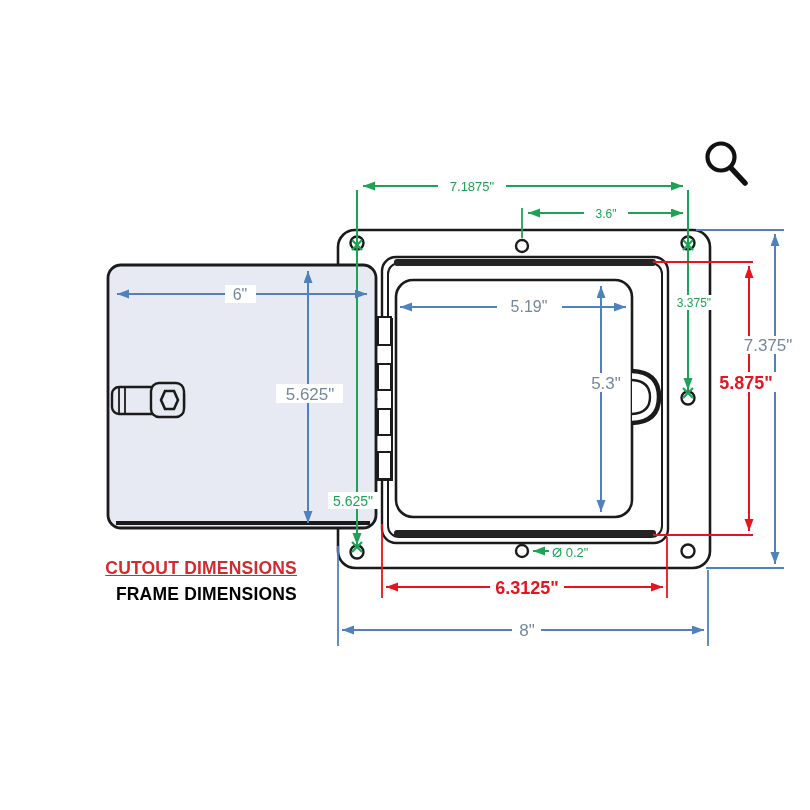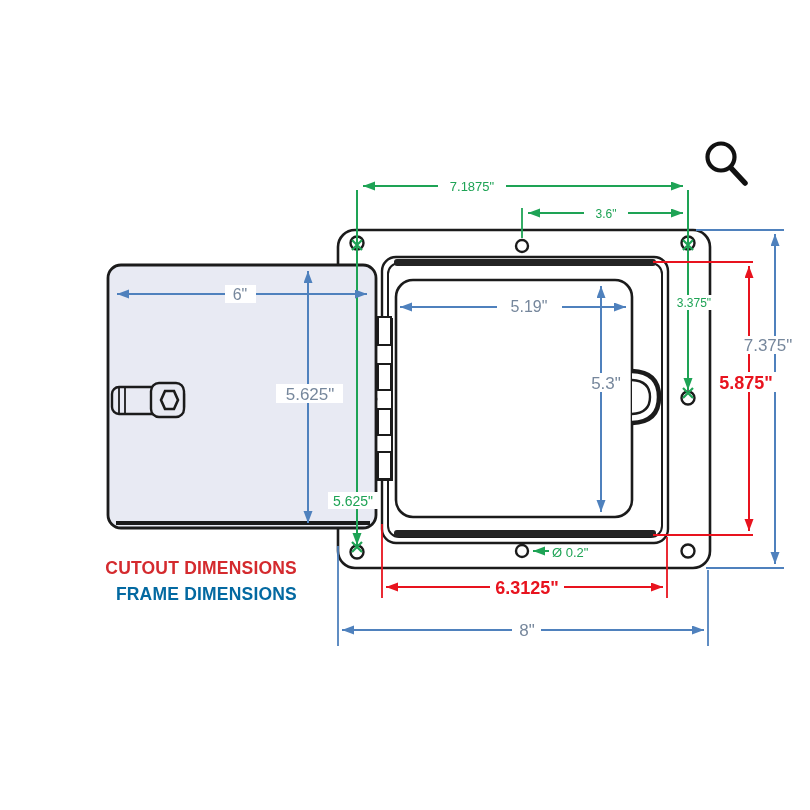--- a/index.html
+++ b/index.html
@@ -2,22 +2,22 @@
 <html><head>
 <meta charset="utf-8">
 <style>
   html,body{margin:0;padding:0;background:#ffffff;}
   .stage{position:relative;width:810px;height:810px;background:#ffffff;overflow:hidden;
          font-family:"Liberation Sans", sans-serif;}
   svg{position:absolute;left:0;top:0;}
   .legend{position:absolute;left:0;top:556px;width:297px;text-align:right;
           font-weight:bold;font-size:17.5px;line-height:25.5px;letter-spacing:0.2px;}
   .legend div{white-space:nowrap;}
-  .legend .cutout{color:#d42a2e;}
-  .legend .frame{color:#0369a1;}
+  .legend .cutout{color:#d42a2e;text-decoration:underline;}
+  .legend .frame{color:#000000;}
   .legend .mounting{color:#2aa14d;}
   text{font-family:"Liberation Sans", sans-serif;}
   .dim-green{fill:#1ea355;font-size:13px;}
   .dim-green-sm{fill:#1ea355;font-size:12px;}
   .dim-green-md{fill:#1ea355;font-size:14px;}
   .dim-blue{fill:#76879c;font-size:16px;}
   .dim-blue-lg{fill:#76879c;font-size:17px;}
   .dim-red{fill:#e8131e;font-size:18px;font-weight:bold;}
 </style>
 </head>

